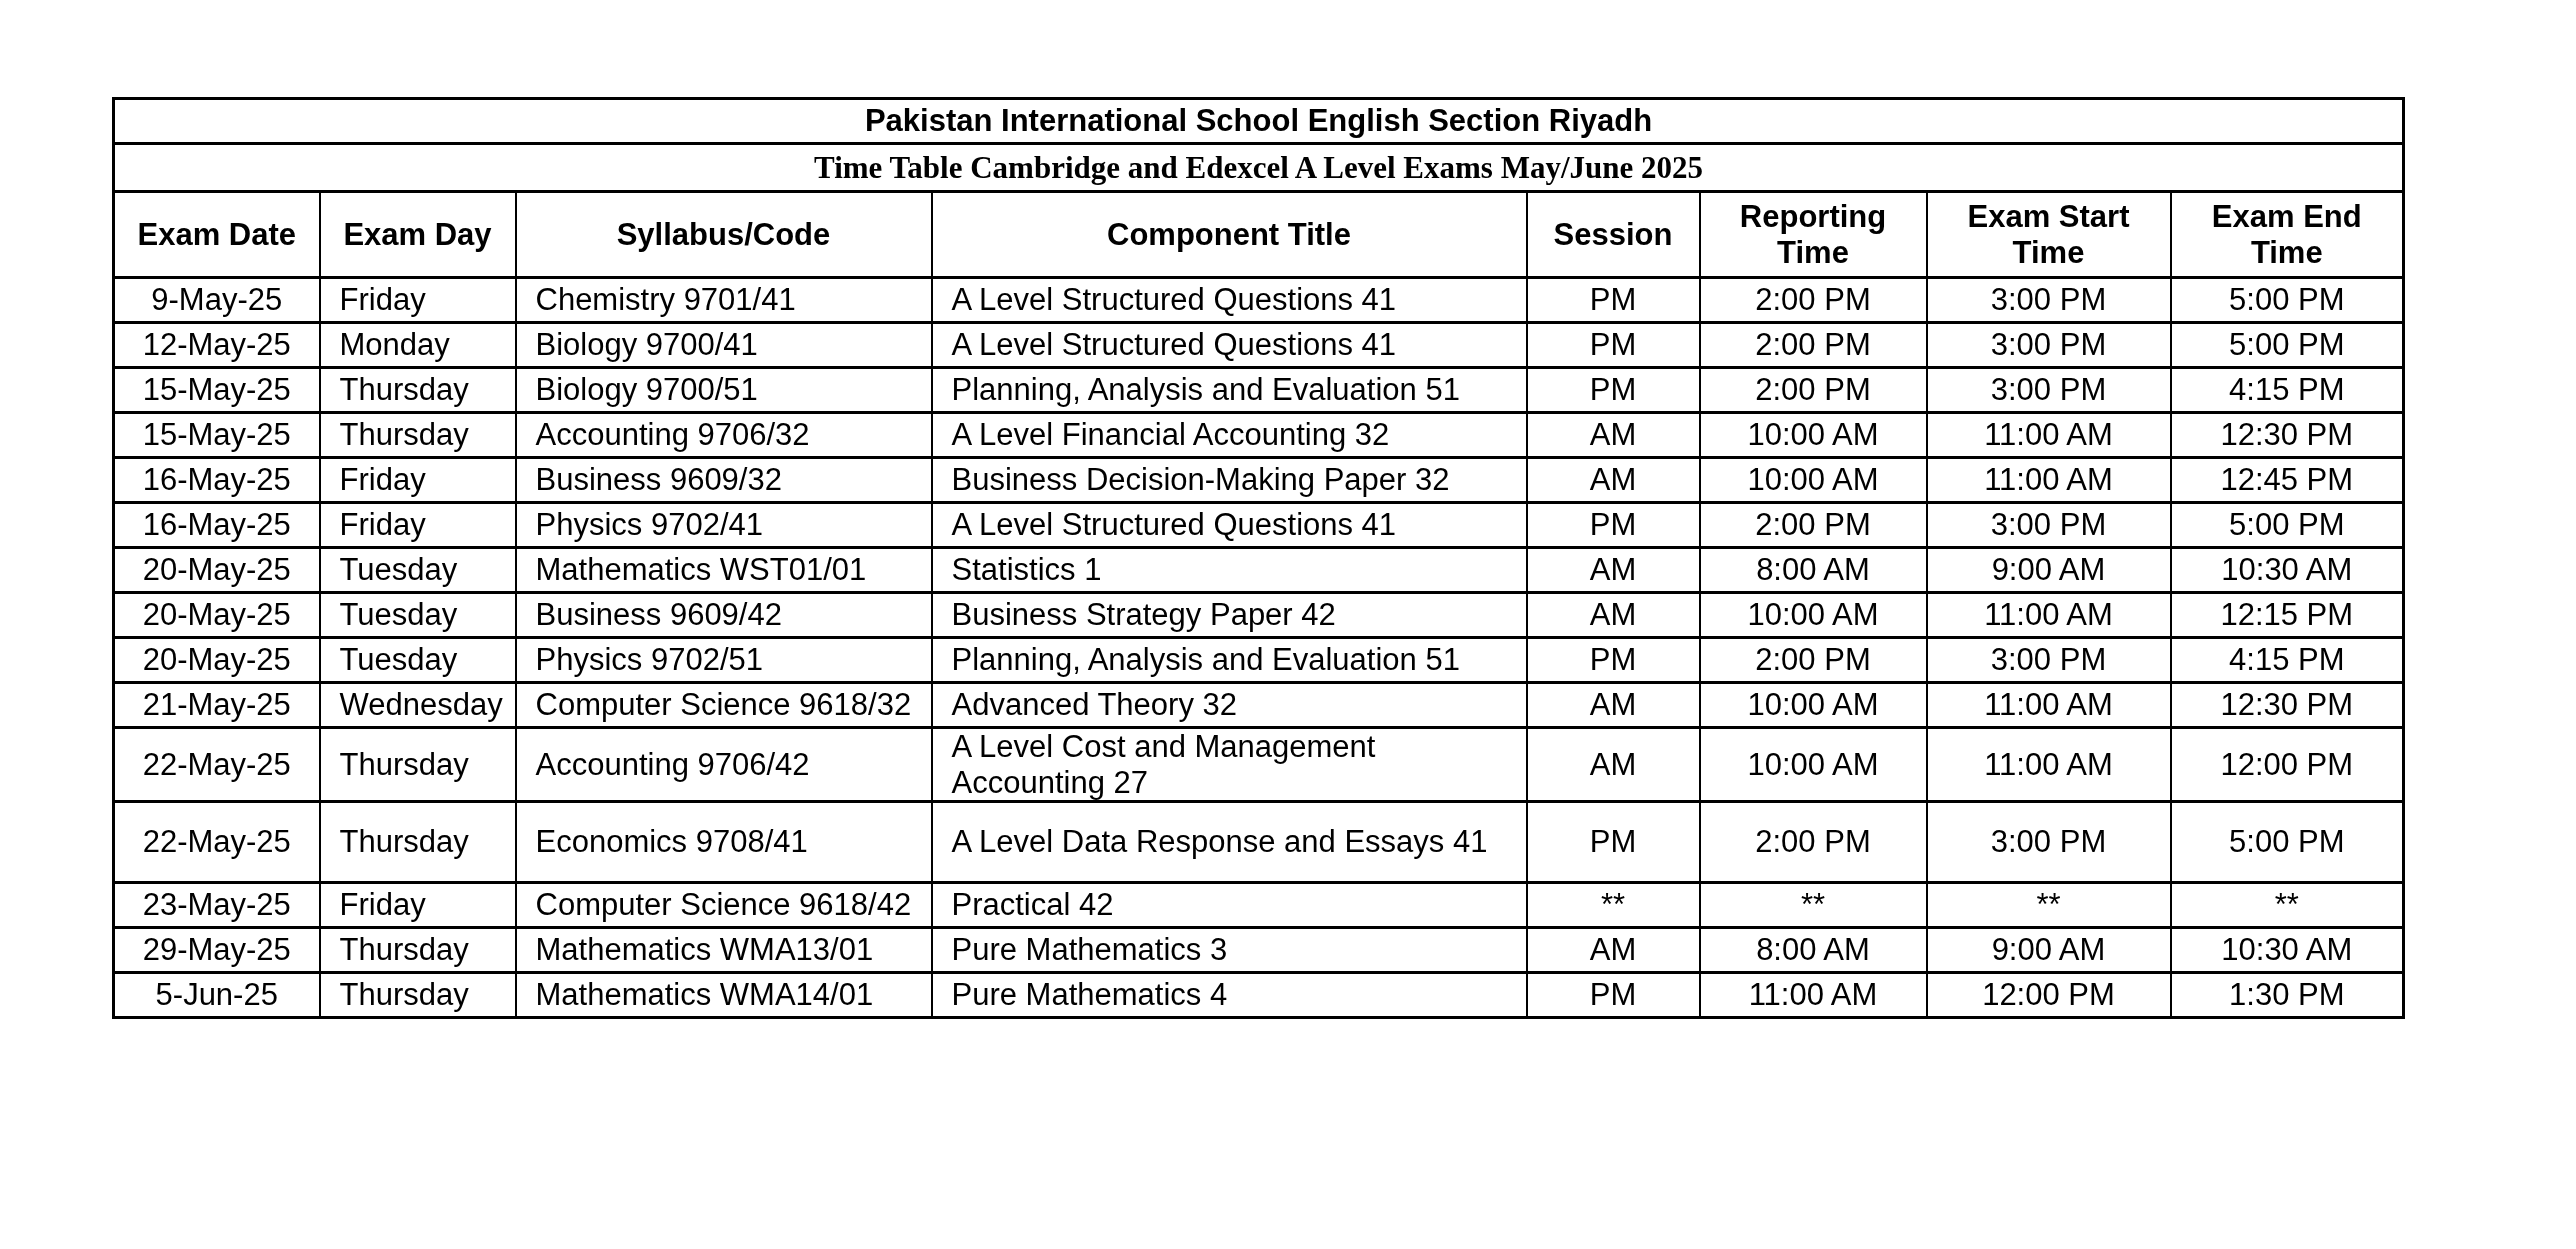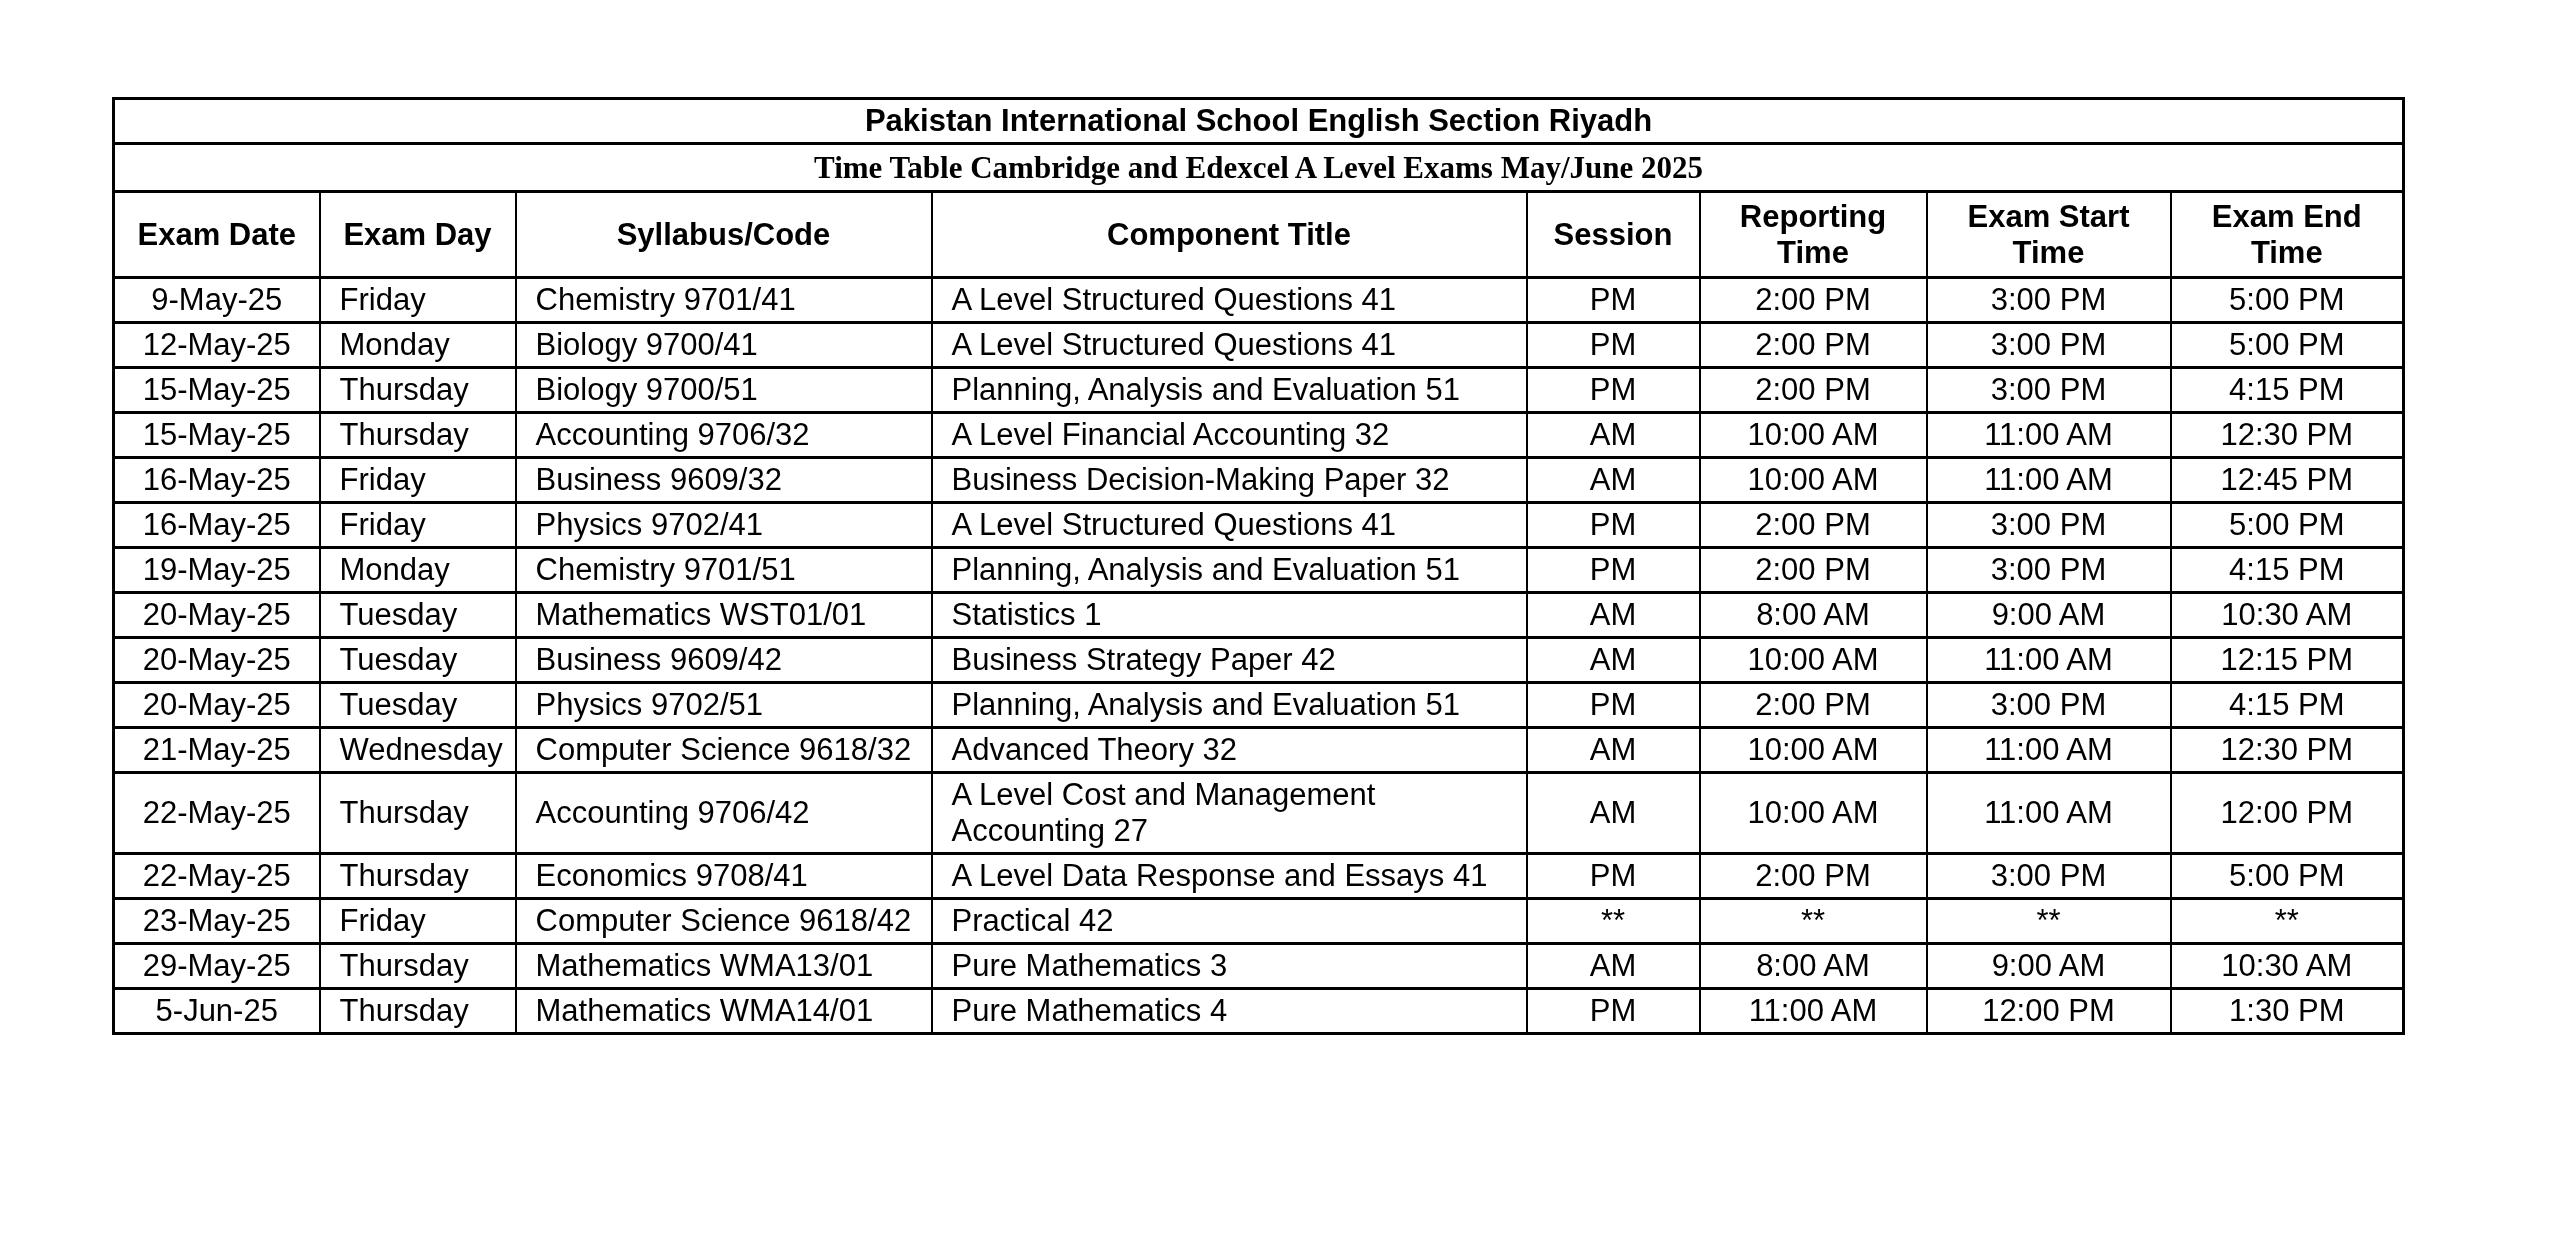--- a/index.html
+++ b/index.html
@@ -162,30 +162,20 @@
             <td class="cell-center">16-May-25</td>
             <td class="cell-left">Friday</td>
             <td class="cell-left">Physics 9702/41</td>
             <td class="cell-left">A Level Structured Questions 41</td>
             <td class="cell-center">PM</td>
             <td class="cell-center">2:00 PM</td>
             <td class="cell-center">3:00 PM</td>
             <td class="cell-center">5:00 PM</td>
           </tr>
           <tr class="data-row">
-            <td class="cell-center">19-May-25</td>
-            <td class="cell-left">Monday</td>
-            <td class="cell-left">Chemistry 9701/51</td>
-            <td class="cell-left">Planning, Analysis and Evaluation 51</td>
-            <td class="cell-center">PM</td>
-            <td class="cell-center">2:00 PM</td>
-            <td class="cell-center">3:00 PM</td>
-            <td class="cell-center">4:15 PM</td>
-          </tr>
-          <tr class="data-row">
             <td class="cell-center">20-May-25</td>
             <td class="cell-left">Tuesday</td>
             <td class="cell-left">Mathematics WST01/01</td>
             <td class="cell-left">Statistics 1</td>
             <td class="cell-center">AM</td>
             <td class="cell-center">8:00 AM</td>
             <td class="cell-center">9:00 AM</td>
             <td class="cell-center">10:30 AM</td>
           </tr>
           <tr class="data-row">

